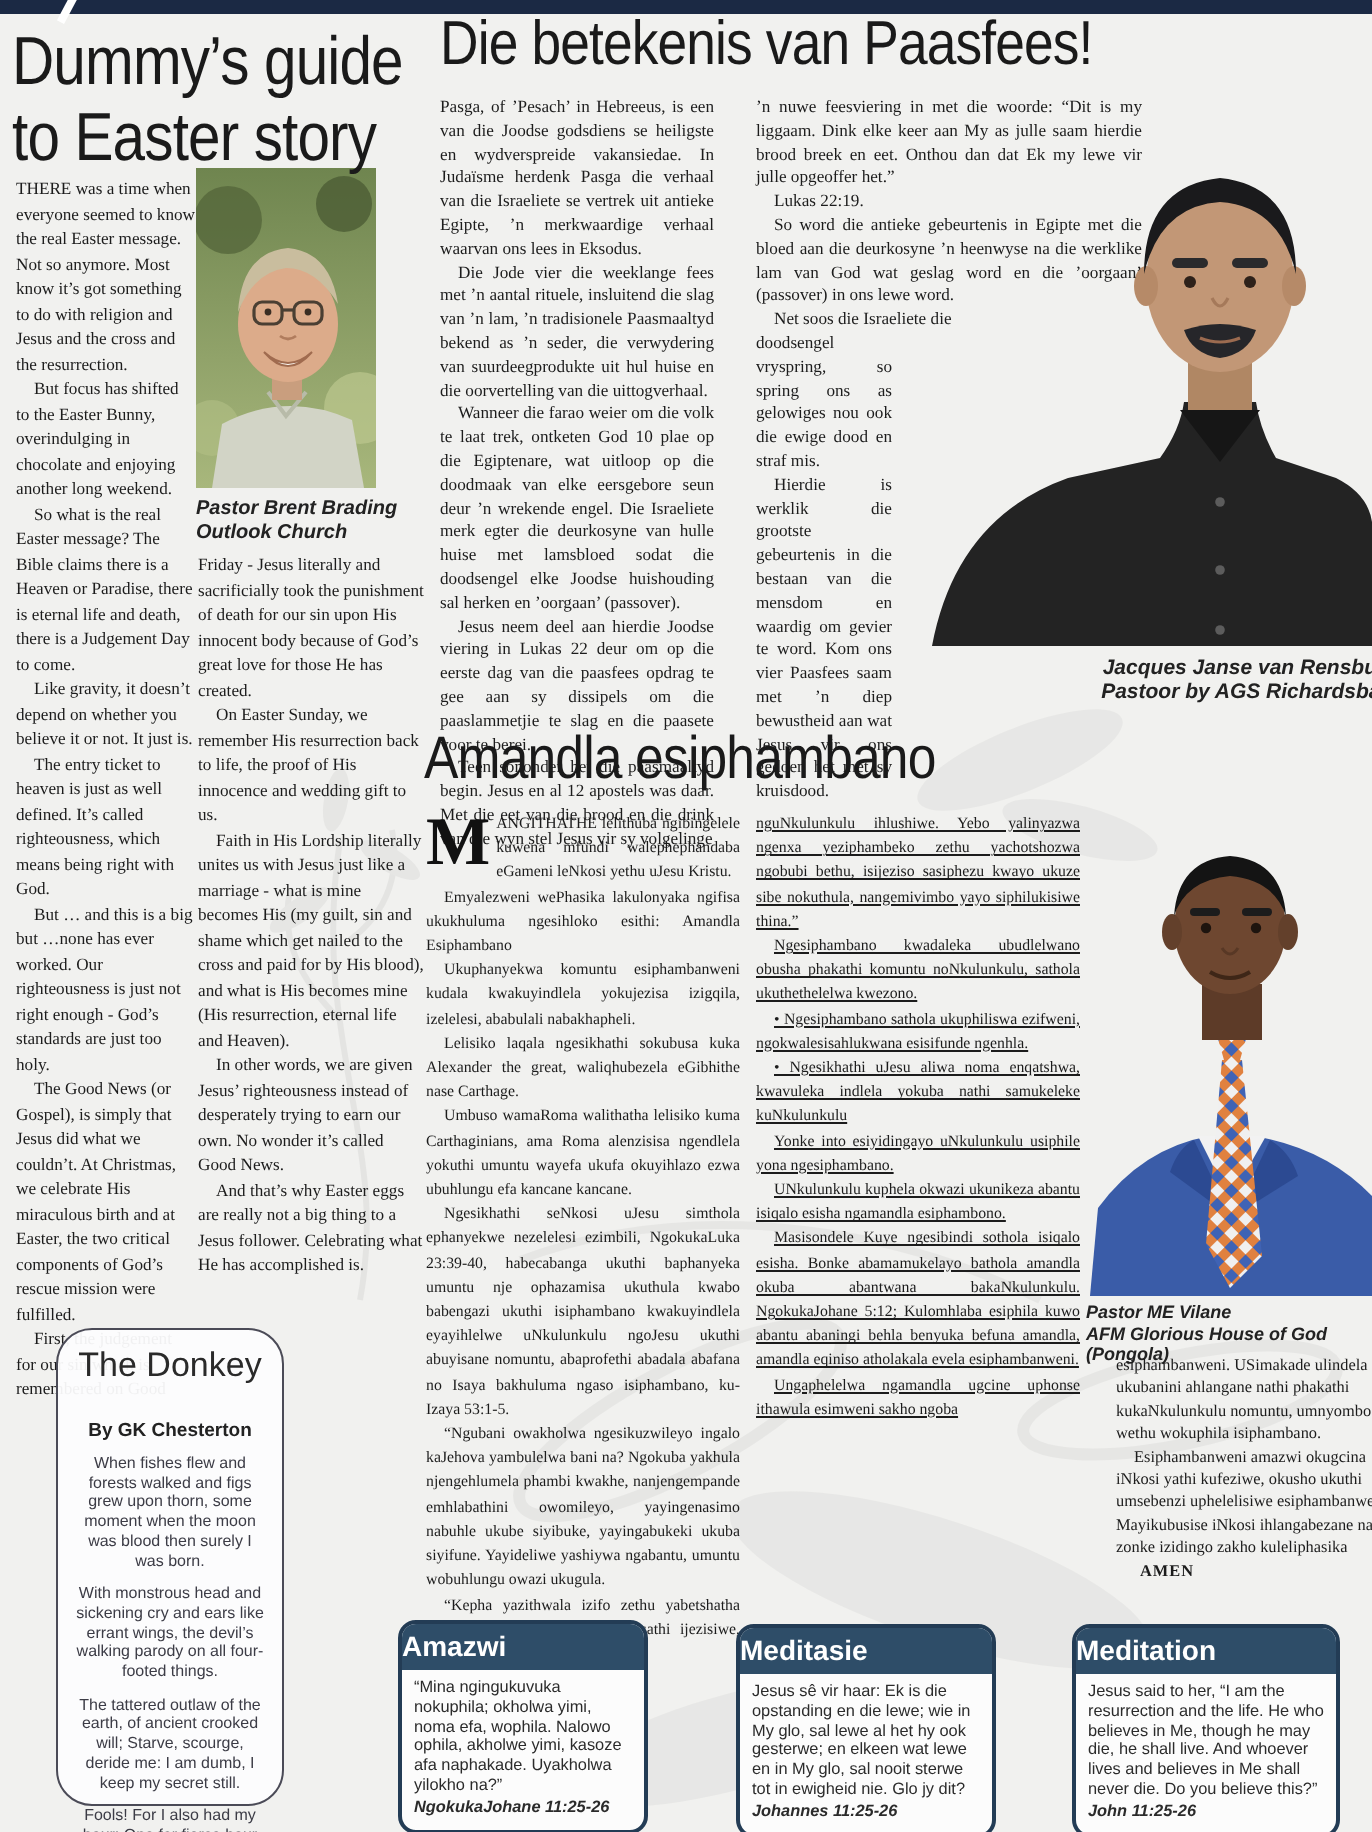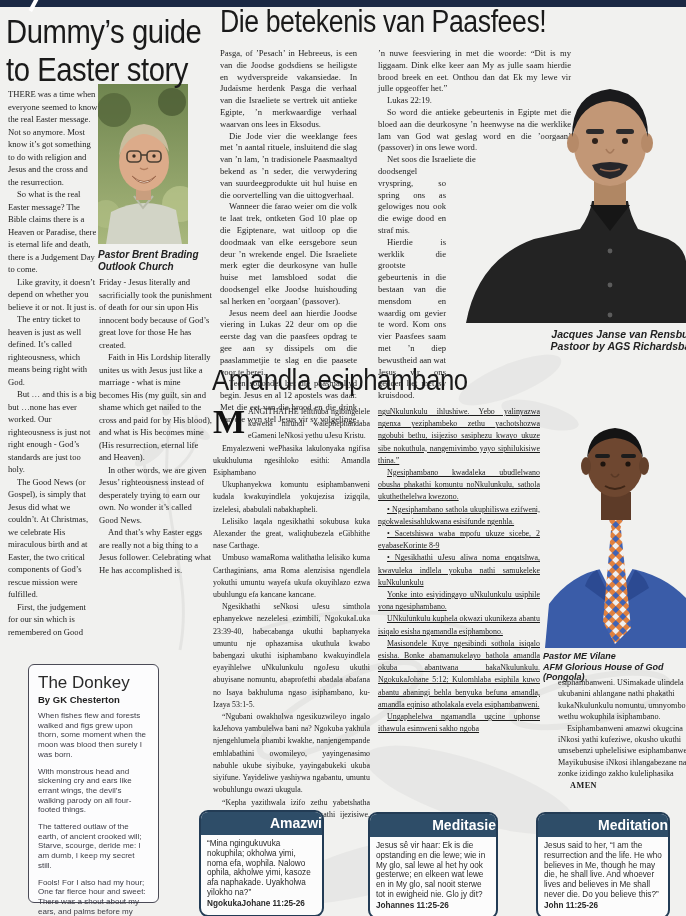--- a/index.html
+++ b/index.html
@@ -38,33 +38,33 @@
   
   .photo{z-index:1;}
   .photo1{left:98px;top:84px;width:90px;height:160px;}
   .photo2{left:440px;top:45px;width:246px;height:278px;}
   .photo3{left:545px;top:408px;width:141px;height:240px;}
   .caption{font-size:10px;line-height:11.5px;font-weight:bold;color:#222;z-index:2;font-style:italic;}
   .caption1{left:98px;top:249px;width:112px;}
   .caption2{left:468px;top:329px;width:231px;text-align:right;font-size:10.5px;}
   .caption3{left:543px;top:651px;width:143px;font-size:9px;line-height:10.5px;}
   
-  .donkey{left:28px;top:664px;width:131px;height:239px;box-sizing:border-box;background:rgba(252,252,253,.95);
-          border:1.5px solid #4b4b57;border-radius:6px;padding:8px 9px;z-index:2;}
+  .donkey{left:28px;top:664px;width:114px;height:239px;box-sizing:border-box;background:rgba(252,252,253,.95);
+          border:1.5px solid #4b4b57;border-radius:18px;padding:8px 9px;z-index:2;text-align:center;}
   .donkey-title{font-size:17px;color:#2a2a2a;margin:0;}
-  .donkey-byline{font-size:9.5px;font-weight:bold;color:#222;margin:1px 0 6px;}
+  .donkey-byline{font-size:9.5px;font-weight:bold;color:#222;margin:17px 0 6px;}
   .donkey-text p{font-size:8px;line-height:9.7px;margin:0 0 7px;color:#3c3c46;}
   
   .vbox{box-sizing:border-box;background:#fcfcfc;border:2px solid #233c55;border-radius:9px;overflow:hidden;z-index:2;}
   .vb-amazwi{left:199px;top:810px;width:125px;}
   .vb-meditasie{left:368px;top:812px;width:130px;}
   .vb-meditation{left:536px;top:812px;width:134px;}
-  .vbox-header{background:#2e4d68;color:#fff;font-weight:bold;font-size:14px;text-align:right;padding:3px 0 4px;}
+  .vbox-header{background:#2e4d68;color:#fff;font-weight:bold;font-size:14px;text-align:left;padding:3px 0 4px;}
   .vbox-body{padding:4px 6px 6px;font-size:8.2px;line-height:9.8px;color:#2b2b2b;}
-  .vbox-ref{font-weight:bold;margin-top:1px;}
+  .vbox-ref{font-weight:bold;margin-top:1px;font-style:italic;}
 </style>
 </head>
 <body>
 
 <svg class="abs wm" style="left:100px;top:360px;opacity:.12" width="140" height="300" viewBox="0 0 140 300">
   <path d="M80,290 C95,210 55,160 70,60 M70,150 C50,130 40,110 45,85 M75,110 C95,95 100,75 96,55" stroke="#8d8d8d" stroke-width="3" fill="none"></path>
   <ellipse cx="50" cy="95" rx="18" ry="6" fill="#9a9a9a" transform="rotate(-35 50 95)"></ellipse>
   <ellipse cx="95" cy="70" rx="17" ry="6" fill="#9a9a9a" transform="rotate(30 95 70)"></ellipse>
   <ellipse cx="68" cy="40" rx="16" ry="6" fill="#9a9a9a" transform="rotate(-80 68 40)"></ellipse>
 </svg>
@@ -83,20 +83,21 @@
 <div class="abs topbar">
     <span class="slash"></span>
   </div>
 
 <div class="abs headline h-easter">
   <div>Dummy’s guide</div>
   <div>to Easter story</div>
 </div>
 <div class="abs col bt-a1 a1-col1 first-flush">
     <p>THERE was a time when everyone seemed to know the real Easter message. Not so anymore. Most know it’s got something to do with religion and Jesus and the cross and the resurrection.</p>
+    <p>But focus has shifted to the Easter Bunny, overindulging in chocolate and enjoying another long weekend.</p>
     <p>So what is the real Easter message? The Bible claims there is a Heaven or Paradise, there is eternal life and death, there is a Judgement Day to come.</p>
     <p>Like gravity, it doesn’t depend on whether you believe it or not. It just is.</p>
     <p>The entry ticket to heaven is just as well defined. It’s called righteousness, which means being right with God.</p>
     <p>But … and this is a big but …none has ever worked. Our righteousness is just not right enough - God’s standards are just too holy.</p>
     <p>The Good News (or Gospel), is simply that Jesus did what we couldn’t. At Christmas, we celebrate His miraculous birth and at Easter, the two critical components of God’s rescue mission were fulfilled.</p>
     <p>First, the judgement for our sin which is remembered on Good</p>
   </div>
 
 <svg class="abs photo photo1" width="90" height="160" viewBox="0 0 90 160">
   <defs>
@@ -122,20 +123,21 @@
     <circle cx="56" cy="72" r="1.7" fill="#3a2e24"></circle>
   <path d="M42,84 Q46,87 50,84" stroke="#b07c5d" stroke-width="1.4" fill="none"></path>
   <path d="M34,92 Q46,103 58,92 Q52,99 46,99 Q40,99 34,92 Z" fill="#fffdf8" stroke="#a06b4f" stroke-width="1"></path>
 </svg>
 <div class="abs caption caption1">
   <div>Pastor Brent Brading</div>
   <div>Outlook Church</div>
 </div>
 <div class="abs col bt-a1 a1-col2 first-flush">
     <p>Friday - Jesus literally and sacrificially took the punishment of death for our sin upon His innocent body because of God’s great love for those He has created.</p>
+    <p>On Easter Sunday, we remember His resurrection back to life, the proof of His innocence and wedding gift to us.</p>
     <p>Faith in His Lordship literally unites us with Jesus just like a marriage - what is mine becomes His (my guilt, sin and shame which get nailed to the cross and paid for by His blood), and what is His becomes mine (His resurrection, eternal life and Heaven).</p>
     <p>In other words, we are given Jesus’ righteousness instead of desperately trying to earn our own. No wonder it’s called Good News.</p>
     <p>And that’s why Easter eggs are really not a big thing to a Jesus follower. Celebrating what He has accomplished is.</p>
   </div>
 
 <div class="abs headline h-paasfees">Die betekenis van Paasfees!</div>
 <div class="abs col bt-a2 a2-col1 first-flush">
     <p>Pasga, of ’Pesach’ in Hebreeus, is een van die Joodse godsdiens se heiligste en wydverspreide vakansiedae. In Judaïsme herdenk Pasga die verhaal van die Israeliete se vertrek uit antieke Egipte, ’n merkwaardige verhaal waarvan ons lees in Eksodus.</p>
     <p>Die Jode vier die weeklange fees met ’n aantal rituele, insluitend die slag van ’n lam, ’n tradisionele Paasmaaltyd bekend as ’n seder, die verwydering van suurdeegprodukte uit hul huise en die oorvertelling van die uittogverhaal.</p>
     <p>Wanneer die farao weier om die volk te laat trek, ontketen God 10 plae op die Egiptenare, wat uitloop op die doodmaak van elke eersgebore seun deur ’n wrekende engel. Die Israeliete merk egter die deurkosyne van hulle huise met lamsbloed sodat die doodsengel elke Joodse huishouding sal herken en ’oorgaan’ (passover).</p>
@@ -189,21 +191,20 @@
       <p>Umbuso wamaRoma walithatha lelisiko kuma Carthaginians, ama Roma alenzisisa ngendlela yokuthi umuntu wayefa ukufa okuyihlazo ezwa ubuhlungu efa kancane kancane.</p>
       <p>Ngesikhathi seNkosi uJesu simthola ephanyekwe nezelelesi ezimbili, NgokukaLuka 23:39-40, habecabanga ukuthi baphanyeka umuntu nje ophazamisa ukuthula kwabo babengazi ukuthi isiphambano kwakuyindlela eyayihlelwe uNkulunkulu ngoJesu ukuthi abuyisane nomuntu, abaprofethi abadala abafana no Isaya bakhuluma ngaso isiphambano, ku-Izaya 53:1-5.</p>
       <p>“Ngubani owakholwa ngesikuzwileyo ingalo kaJehova yambulelwa bani na? Ngokuba yakhula njengehlumela phambi kwakhe, nanjengempande emhlabathini owomileyo, yayingenasimo nabuhle ukube siyibuke, yayingabukeki ukuba siyifune. Yayideliwe yashiywa ngabantu, umuntu wobuhlungu owazi ukugula.</p>
       <p>“Kepha yazithwala izifo zethu yabetshatha ubuhlungu bethu kodwa thina sathi ijezisiwe, ishaywe</p>
     </div>
 </div>
 <div class="abs col bt-a3 a3-col2 first-flush">
     <p>nguNkulunkulu ihlushiwe. Yebo yalinyazwa ngenxa yeziphambeko zethu yachotshozwa ngobubi bethu, isijeziso sasiphezu kwayo ukuze sibe nokuthula, nangemivimbo yayo siphilukisiwe thina.”</p>
     <p>Ngesiphambano kwadaleka ubudlelwano obusha phakathi komuntu noNkulunkulu, sathola ukuthethelelwa kwezono.</p>
     <p>•  Ngesiphambano sathola ukuphiliswa ezifweni, ngokwalesisahlukwana esisifunde ngenhla.</p>
-    <p>•  Sacetshiswa waba mpofu ukuze sicebe, 2 eyabaseKorinte 8-9</p>
     <p>•  Ngesikhathi uJesu aliwa noma enqatshwa, kwavuleka indlela yokuba nathi samukeleke kuNkulunkulu</p>
     <p>Yonke into esiyidingayo uNkulunkulu usiphile yona ngesiphambano.</p>
     <p>UNkulunkulu kuphela okwazi ukunikeza abantu isiqalo esisha ngamandla esiphambono.</p>
     <p>Masisondele Kuye ngesibindi sothola isiqalo esisha. Bonke abamamukelayo bathola amandla okuba abantwana bakaNkulunkulu. NgokukaJohane 5:12; Kulomhlaba esiphila kuwo abantu abaningi behla benyuka befuna amandla, amandla eqiniso atholakala evela esiphambanweni.</p>
     <p>Ungaphelelwa ngamandla ugcine uphonse ithawula esimweni sakho ngoba</p>
   </div>
 
 <svg class="abs photo photo3" width="141" height="240" viewBox="0 0 141 240">
   <defs>
       <pattern id="tiecheck" width="10" height="10" patternUnits="userSpaceOnUse" patternTransform="rotate(45)">

